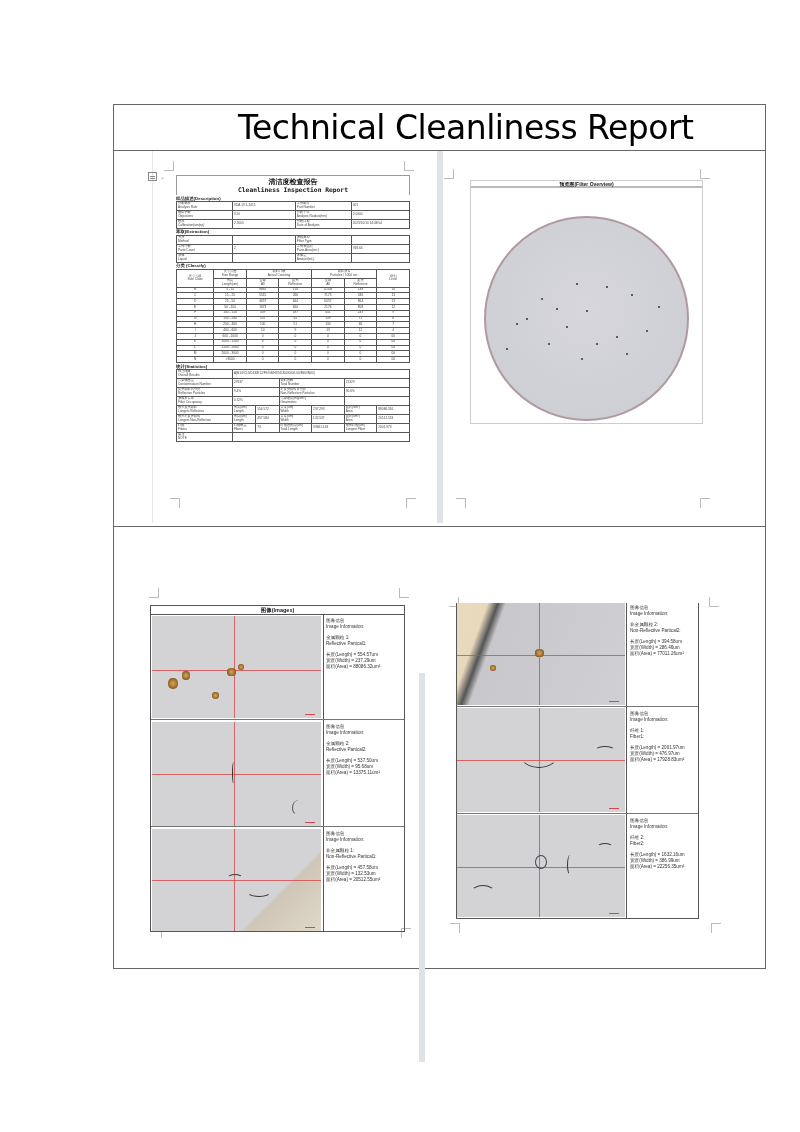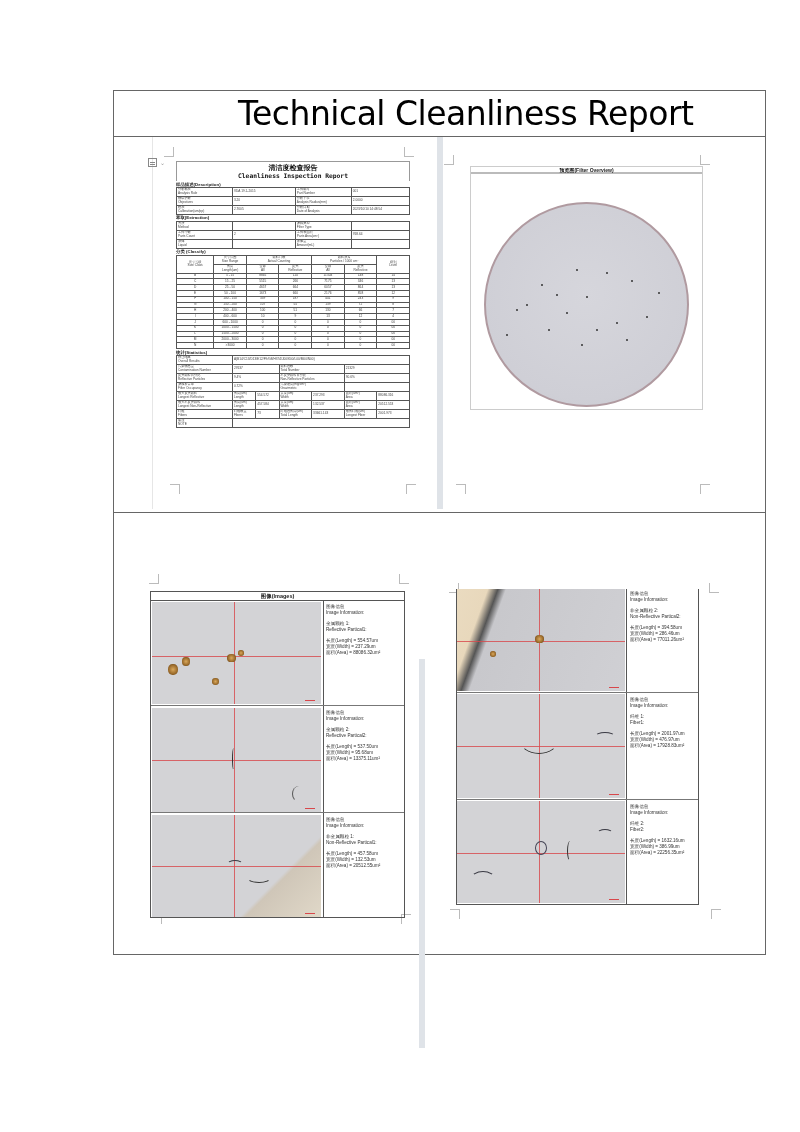--- a/index.html
+++ b/index.html
@@ -1,17 +1,17 @@
 <!DOCTYPE html>
 <html><head>
 <meta charset="utf-8">
 <style>
   * { box-sizing: border-box; margin: 0; padding: 0; }
   body { width: 800px; height: 1132px; background: #fff; font-family: "Liberation Sans", sans-serif; position: relative; overflow: hidden; }
-  .frame { position: absolute; left: 113px; top: 90px; width: 653px; height: 865px; border: 1px solid #666; }
+  .frame { position: absolute; left: 113px; top: 104px; width: 653px; height: 865px; border: 1px solid #666; }
   .title-row { position: absolute; left: 0; top: 0; width: 651px; height: 46px; border-bottom: 1px solid #666; }
   .title { position: absolute; left: 124px; top: 3px; font-family: "DejaVu Sans", sans-serif; font-size: 33px; color: #000; letter-spacing: -0.5px; white-space: nowrap; }
   .row2 { position: absolute; left: 0; top: 46px; width: 651px; height: 376px; border-bottom: 1px solid #666; }
   .row3 { position: absolute; left: 0; top: 423px; width: 651px; height: 441px; }
   .splitter { position: absolute; background: #dfe3e8; width: 6px; }
   .corner { position: absolute; width: 10px; height: 10px; }
   .c-tl { border-right: 1px solid #bbb; border-bottom: 1px solid #bbb; }
   .c-tr { border-left: 1px solid #bbb; border-bottom: 1px solid #bbb; }
   .c-bl { border-right: 1px solid #bbb; border-top: 1px solid #bbb; }
   .c-br { border-left: 1px solid #bbb; border-top: 1px solid #bbb; }

